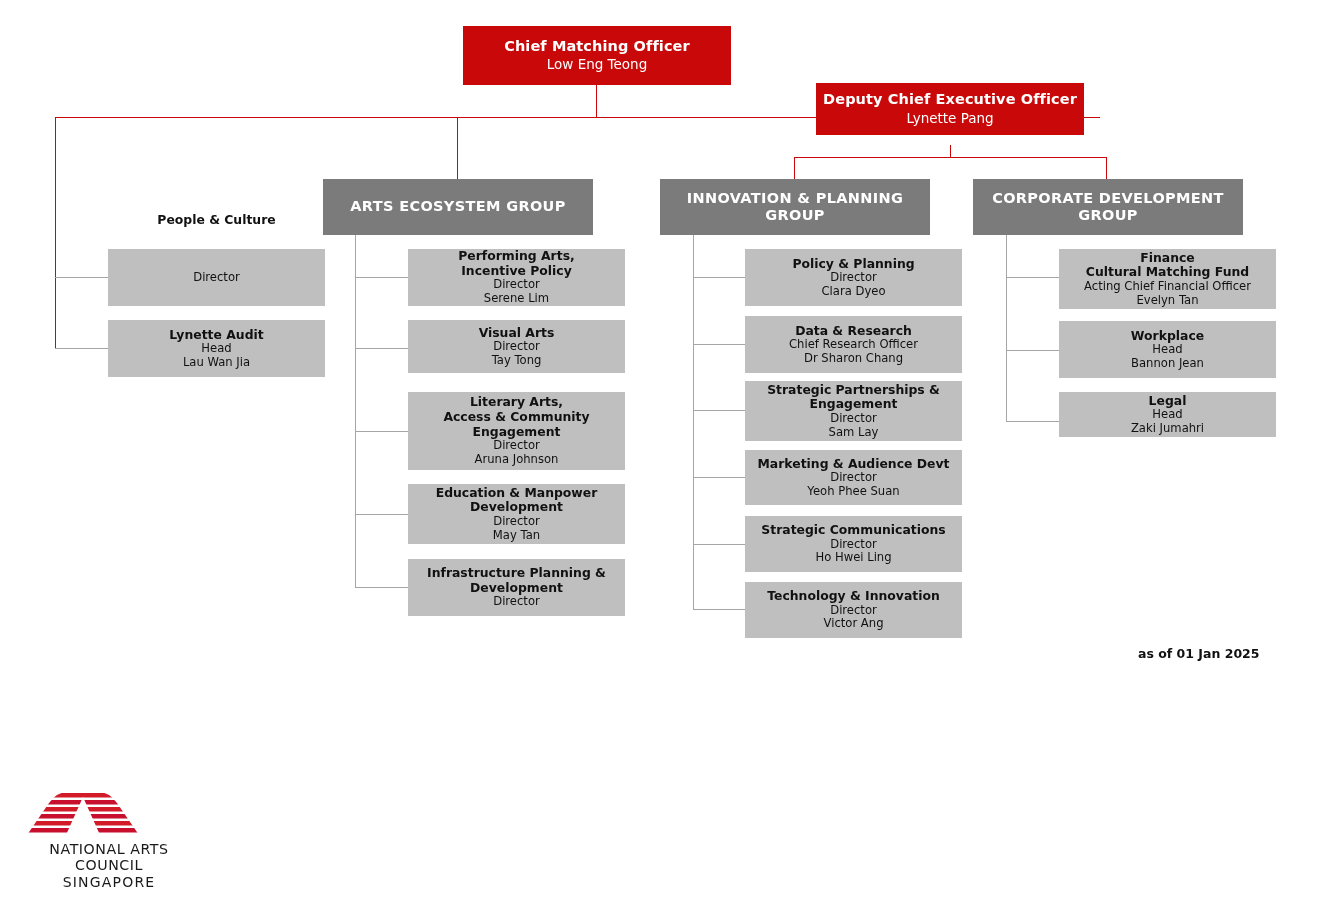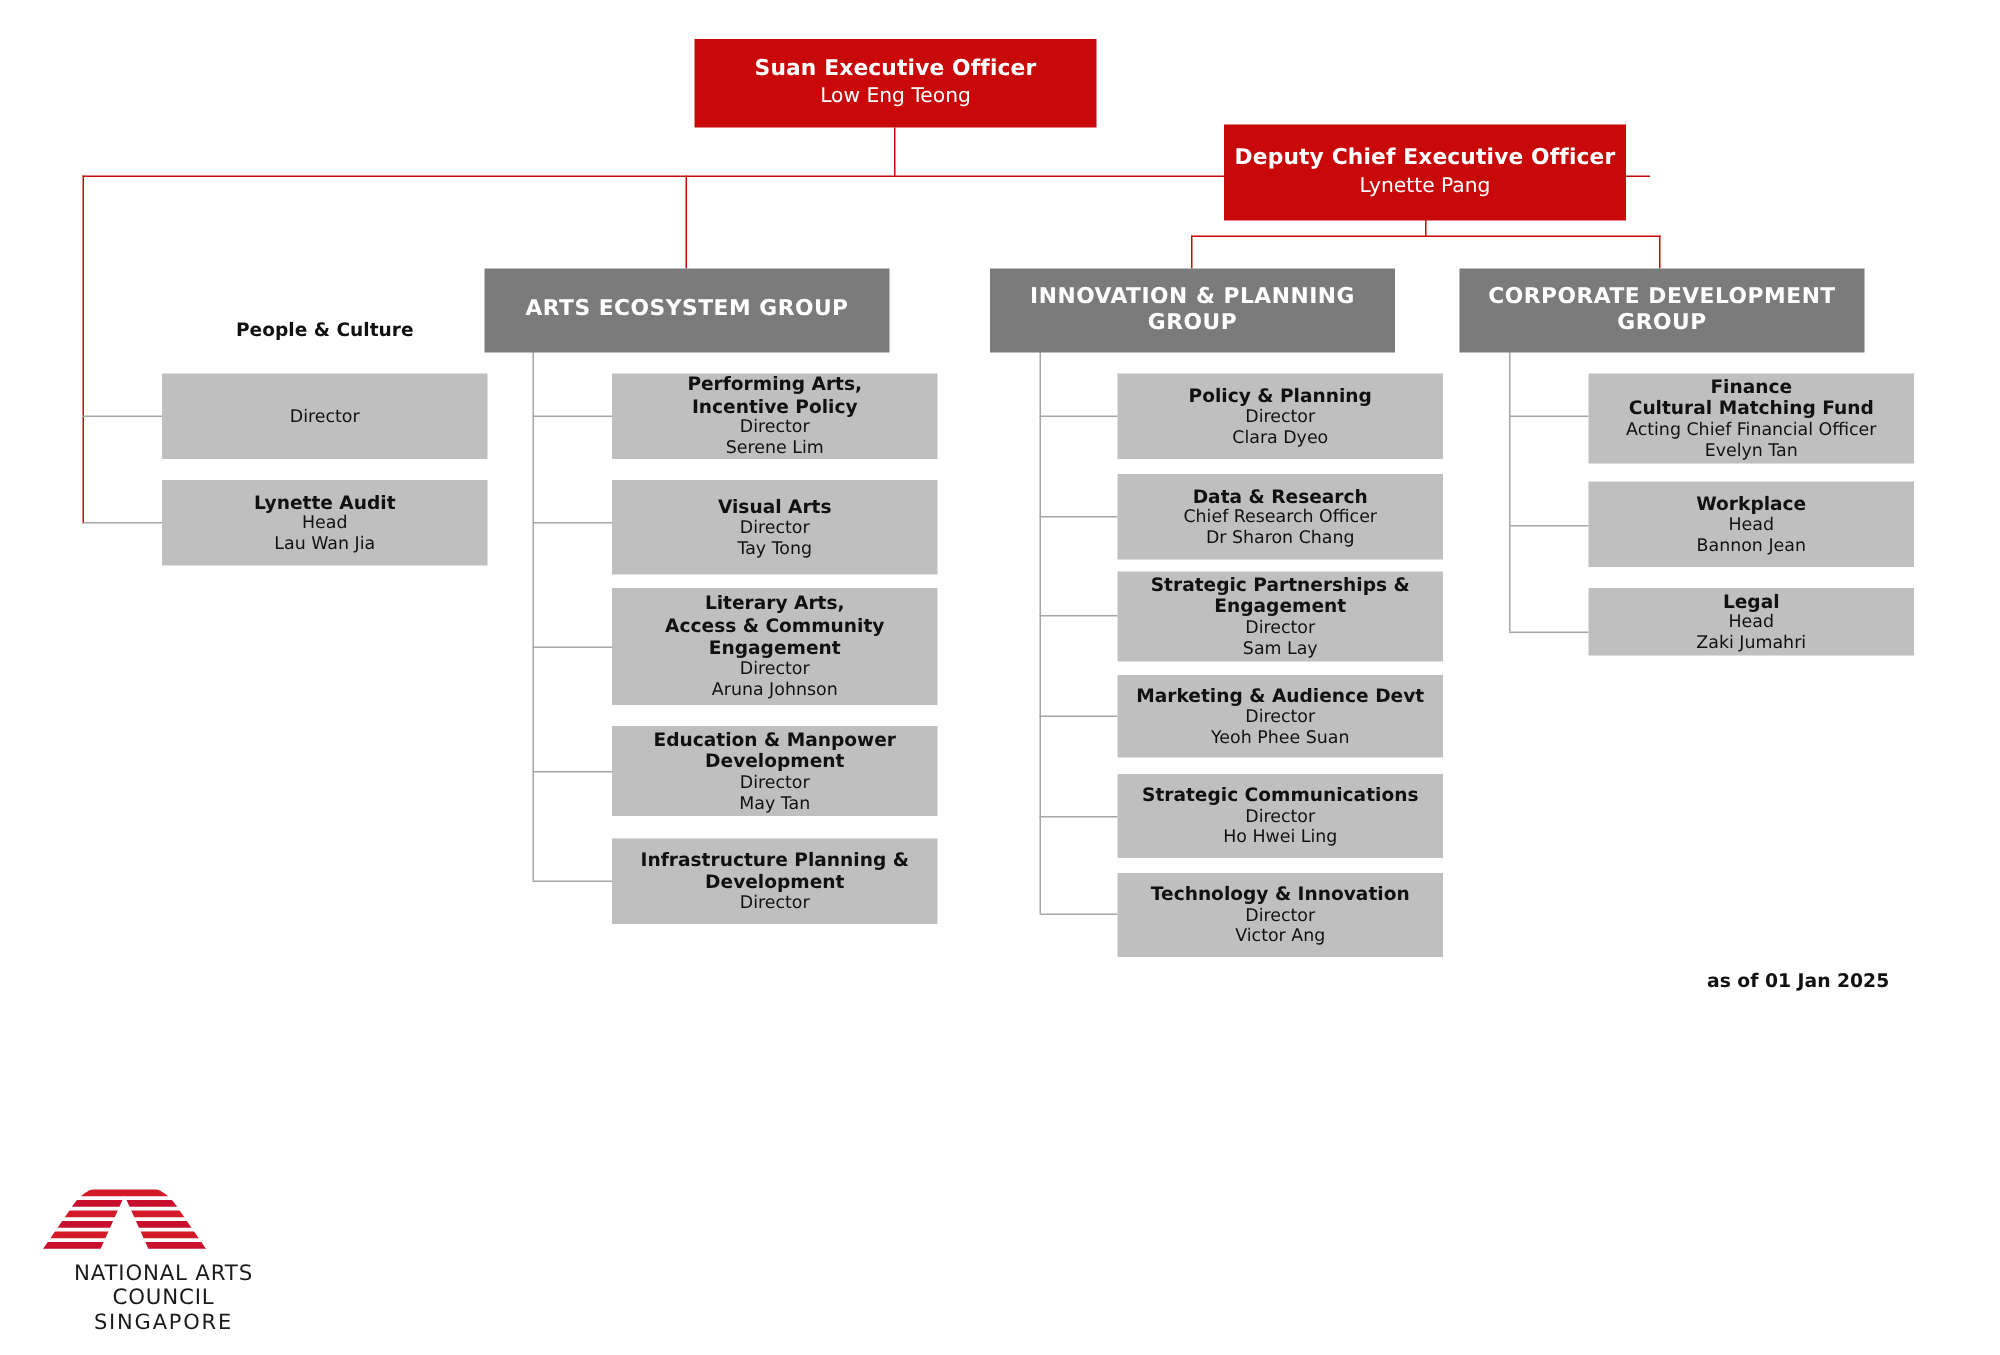--- a/index.html
+++ b/index.html
@@ -143,25 +143,25 @@
   <div class="conn grey" style="left:693px; top:477px; width:52px; height:1px;"></div>
   <div class="conn grey" style="left:693px; top:544px; width:52px; height:1px;"></div>
   <div class="conn grey" style="left:693px; top:609px; width:52px; height:1px;"></div>
 
   <div class="conn grey" style="left:1006px; top:234px; width:1px; height:187px;"></div>
   <div class="conn grey" style="left:1006px; top:277px; width:53px; height:1px;"></div>
   <div class="conn grey" style="left:1006px; top:350px; width:53px; height:1px;"></div>
   <div class="conn grey" style="left:1006px; top:421px; width:53px; height:1px;"></div>
 
   <div class="node exec" style="left:463px; top:26px; width:268px; height:59px;">
-    <div class="ttl">Suan Executive Officer</div>
+    <div class="ttl">Chief Matching Officer</div>
     <div class="sub">Low Eng Teong</div>
   </div>
 
-  <div class="node exec" style="left:816px; top:83px; width:268px; height:64px;">
+  <div class="node exec" style="left:816px; top:83px; width:268px; height:52px;">
     <div class="ttl">Deputy Chief Executive Officer</div>
     <div class="sub">Lynette Pang</div>
   </div>
 
   <div class="node unit" style="left:108px; top:249px; width:217px; height:57px;gap:44px;">
     <div class="ttl">People &amp; Culture</div>
     <div class="sub">Director</div>
     <div class="sub">Rebecca Li</div>
   </div>
 
@@ -181,21 +181,21 @@
 
   <div class="node group" style="left:973px; top:179px; width:270px; height:56px;text-align:center;">
     <div class="ttl">CORPORATE DEVELOPMENT<br>GROUP</div>
   </div>
 
   <div class="node unit" style="left:408px; top:249px; width:217px; height:57px;">
     <div class="ttl">Performing Arts,<br>Incentive Policy</div>
     <div class="sub">Director</div>
     <div class="sub">Serene Lim</div>
   </div>
-  <div class="node unit" style="left:408px; top:320px; width:217px; height:63px;">
+  <div class="node unit" style="left:408px; top:320px; width:217px; height:53px;">
     <div class="ttl">Visual Arts</div>
     <div class="sub">Director</div>
     <div class="sub">Tay Tong</div>
   </div>
   <div class="node unit" style="left:408px; top:392px; width:217px; height:78px;">
     <div class="ttl">Literary Arts,<br>Access &amp; Community<br>Engagement</div>
     <div class="sub">Director</div>
     <div class="sub">Aruna Johnson</div>
   </div>
   <div class="node unit" style="left:408px; top:484px; width:217px; height:60px;">

